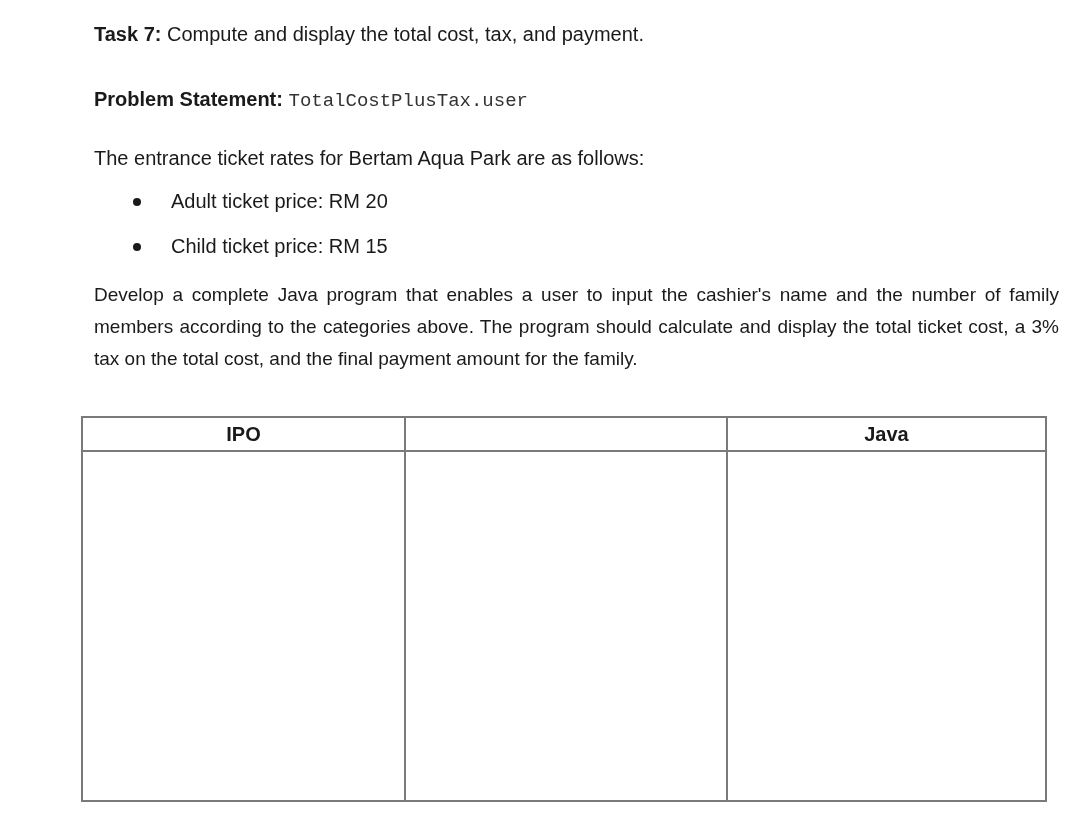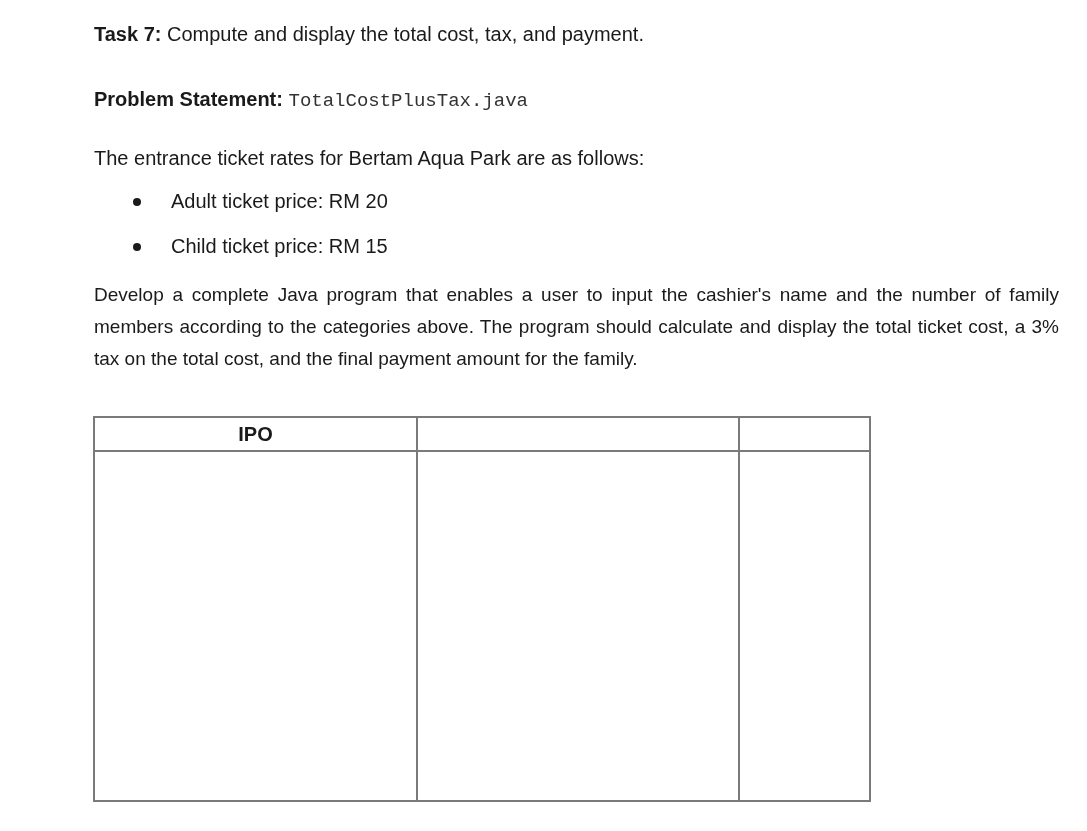--- a/index.html
+++ b/index.html
@@ -5,52 +5,53 @@
   html, body { margin:0; padding:0; background:#ffffff; }
   body { width:1087px; height:831px; position:relative; overflow:hidden;
          font-family:"Liberation Sans", sans-serif; color:#1a1a1a; }
   .line { position:absolute; left:94px; font-size:20px; white-space:nowrap; }
   .bold { font-weight:bold; }
   .mono { font-family:"Liberation Mono", monospace; color:#333; font-size:19px; }
   .bullet { position:absolute; font-size:20px; }
   .bullet .dot { position:absolute; left:0; top:8px; width:8px; height:8px; border-radius:50%; background:#1a1a1a; }
   .bullet .txt { position:absolute; left:38px; top:0; white-space:nowrap; }
   .para { position:absolute; left:94px; top:279px; width:965px; font-size:19px; line-height:32px; text-align:justify; }
-  .tbl { position:absolute; left:93px; top:416px; width:778px; height:386px;
+  .tbl { position:absolute; left:81px; top:416px; width:966px; height:386px;
          border:2px solid #7a7a7a; box-sizing:border-box; }
   .tbl .hdr { position:absolute; left:0; top:0; right:0; height:32px; border-bottom:2px solid #7a7a7a; }
   .tbl .col { position:absolute; top:0; bottom:0; border-left:2px solid #7a7a7a; }
   .tbl .hcell { position:absolute; top:0; height:32px; line-height:32px; text-align:center; font-weight:bold; font-size:20px; }
 </style>
 </head>
 <body>
 
 <div class="line" style="top:23px;">
   <span class="bold">Task 7:</span><span> Compute and display the total cost, tax, and payment.</span>
 </div>
 
 <div class="line" style="top:88px;">
   <span class="bold">Problem Statement:</span>
-  <span class="mono">TotalCostPlusTax.java</span>
+  <span class="mono">TotalCostPlusTax.user</span>
 </div>
 
 <div class="line" style="top:147px;">The entrance ticket rates for Bertam Aqua Park are as follows:</div>
 
 <div class="bullet" style="left:133px; top:190px;">
   <span class="dot"></span>
   <span class="txt">Adult ticket price: RM 20</span>
 </div>
 <div class="bullet" style="left:133px; top:235px;">
   <span class="dot"></span>
   <span class="txt">Child ticket price: RM 15</span>
 </div>
 
 <div class="para">Develop a complete Java program that enables a user to input the cashier's name and the number of family members according to the categories above. The program should calculate and display the total ticket cost, a 3% tax on the total cost, and the final payment amount for the family.</div>
 
 <div class="tbl">
   <div class="hdr"></div>
   <div class="col" style="left:321px;"></div>
   <div class="col" style="left:643px;"></div>
   <div class="hcell" style="left:0; width:321px;">IPO</div>
+  <div class="hcell" style="left:645px; width:317px;">Java</div>
   <div style="position:absolute; left:0; top:34px; width:321px; bottom:0;"></div>
   <div style="position:absolute; left:323px; top:34px; width:320px; bottom:0;"></div>
   <div style="position:absolute; left:645px; top:34px; right:0; bottom:0;"></div>
 </div>
 
 </body></html>

